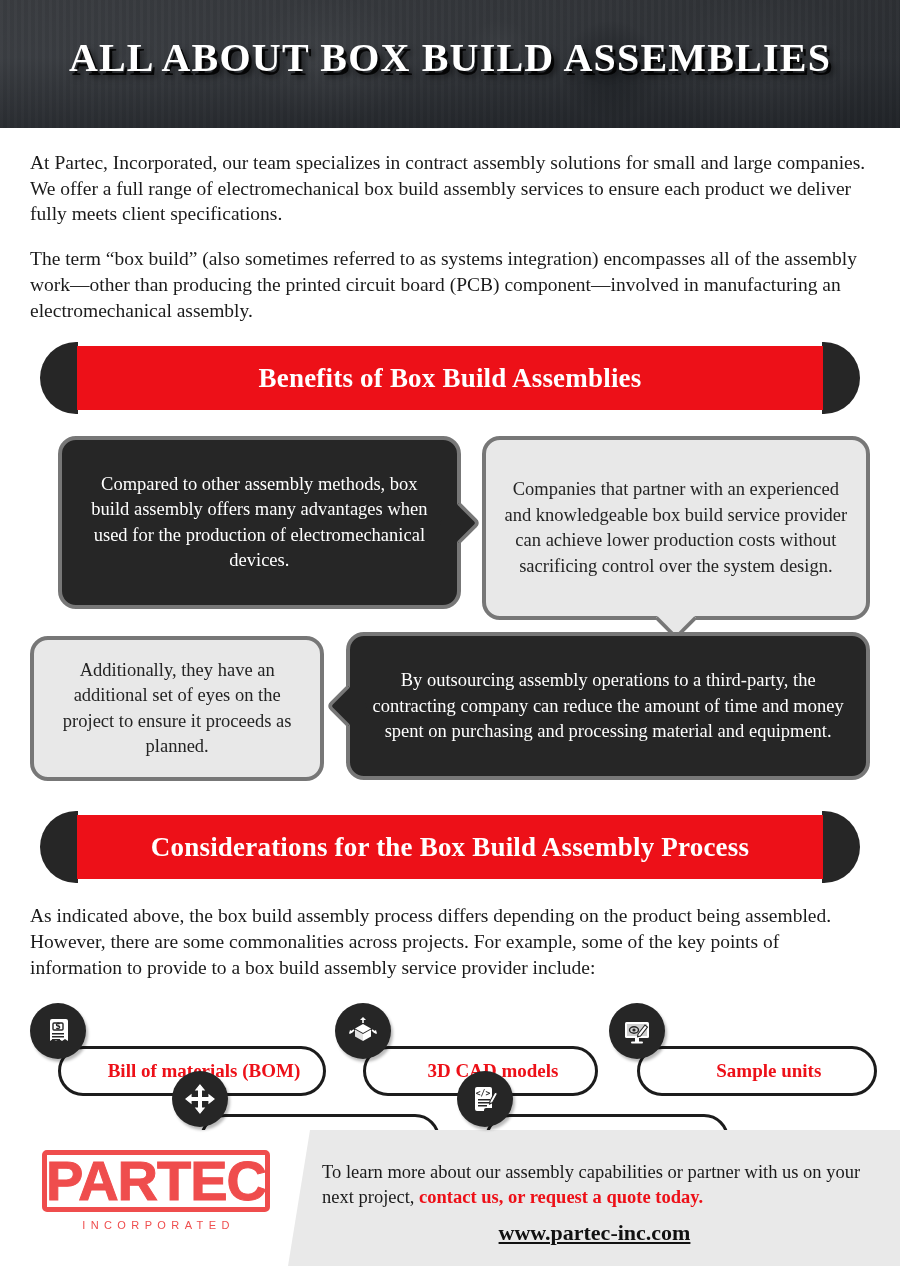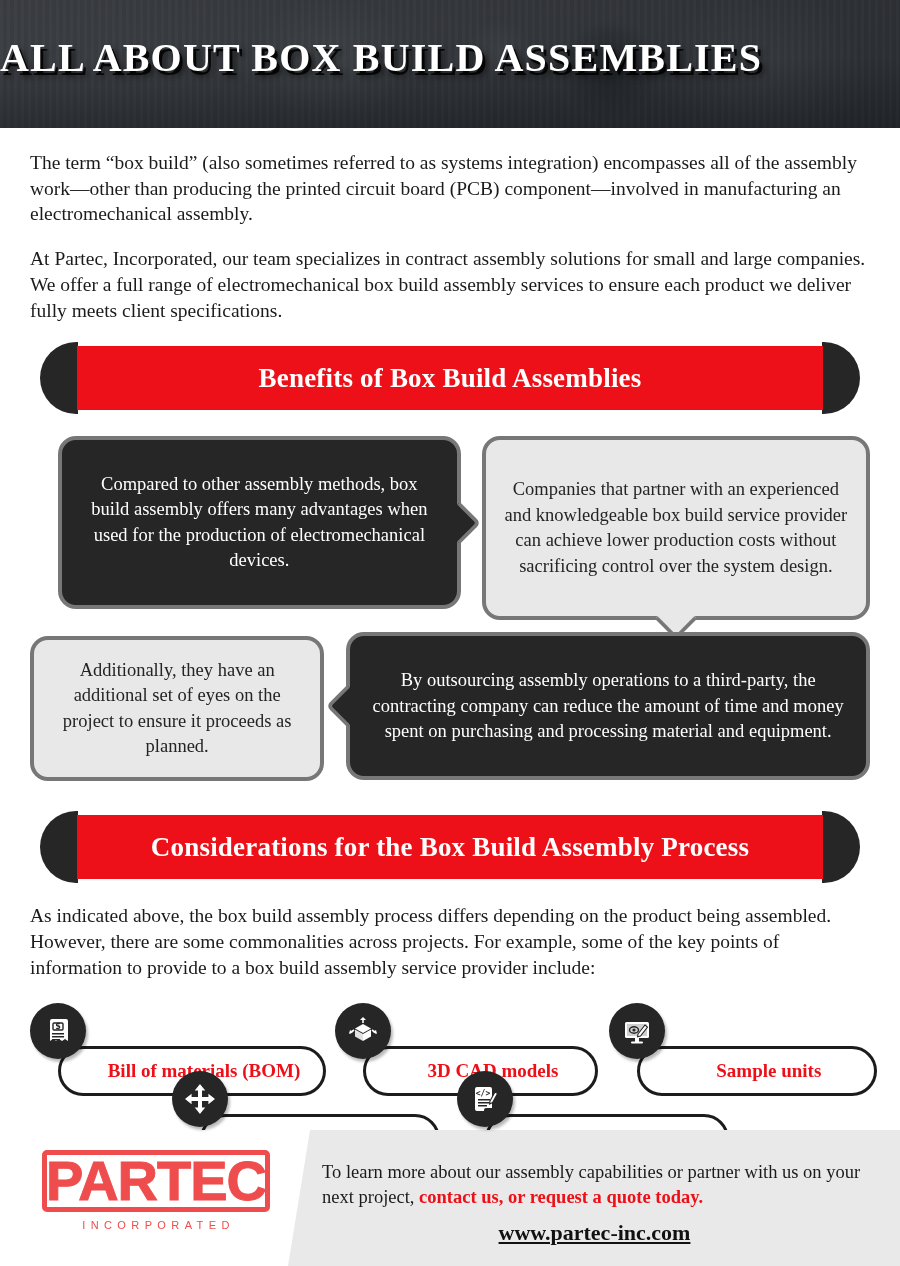--- a/index.html
+++ b/index.html
@@ -34,20 +34,21 @@
       linear-gradient(170deg, #5c636d 0%, #474d56 38%, #2f343b 72%, #23272d 100%);
     filter: saturate(0.1);
   }
   .header-shade {
     position: absolute; inset: 0;
     background: linear-gradient(180deg, rgba(34,38,44,.62) 0%, rgba(40,45,52,.58) 45%, rgba(30,34,40,.70) 100%);
   }
   .header-title {
     position: absolute;
     left: 0; right: 0; top: 34px;
+    text-align: center;
     color: #ffffff;
     font-size: 40px;
     font-weight: bold;
     letter-spacing: 1.2px;
     text-shadow: 3px 4px 0 rgba(0,0,0,0.85), 5px 6px 6px rgba(0,0,0,0.55);
     font-family: "Liberation Serif", "DejaVu Serif", serif;
   }
 
   
   .intro {
@@ -270,22 +271,22 @@
 </head>
 <body>
 
 <div class="header">
   <div class="header-photo"></div>
   <div class="header-shade"></div>
   <div class="header-title">ALL ABOUT BOX BUILD ASSEMBLIES</div>
 </div>
 
 <div class="intro">
+  <p class="para">At Partec, Incorporated, our team specializes in contract assembly solutions for small and large companies. We offer a full range of electromechanical box build assembly services to ensure each product we deliver fully meets client specifications.</p>
   <p class="para">The term “box build” (also sometimes referred to as systems integration) encompasses all of the assembly work—other than producing the printed circuit board (PCB) component—involved in manufacturing an electromechanical assembly.</p>
-  <p class="para">At Partec, Incorporated, our team specializes in contract assembly solutions for small and large companies. We offer a full range of electromechanical box build assembly services to ensure each product we deliver fully meets client specifications.</p>
 </div>
 
 <div class="ribbon">
   <div class="ribbon-cap left"></div>
   <div class="ribbon-cap right"></div>
   <div class="ribbon-bar">
     <span class="ribbon-text">Benefits of Box Build Assemblies</span>
   </div>
 </div>
 

